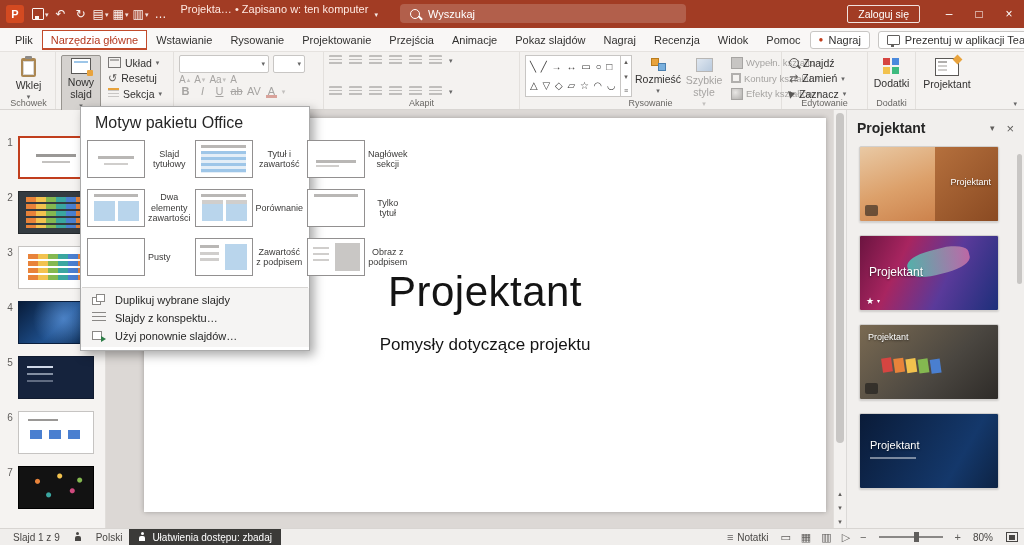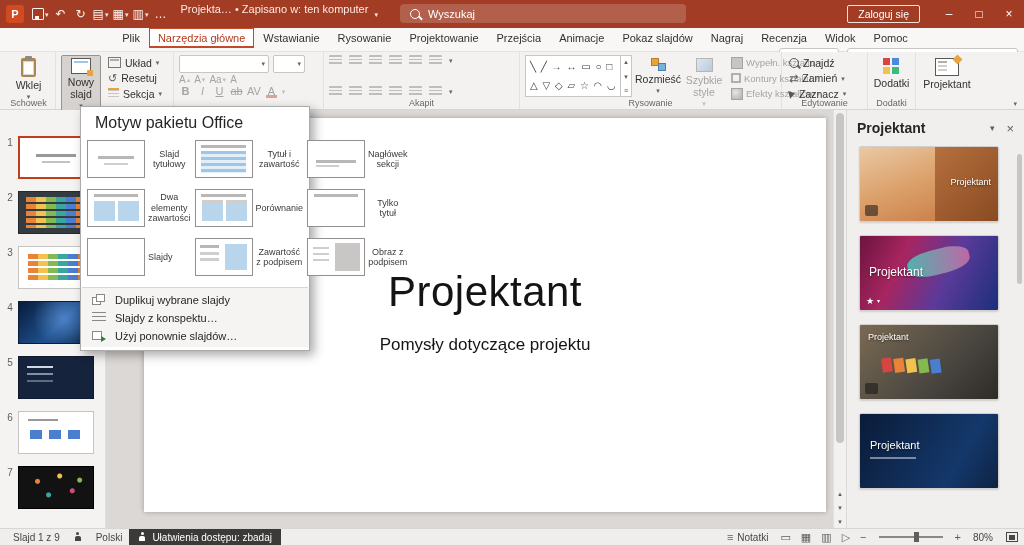--- a/index.html
+++ b/index.html
@@ -17,21 +17,21 @@
   .ico-save::after{content:"";position:absolute;left:2px;bottom:0;width:4px;height:3px;background:#fff;}
   .tb-title{font-size:11px;color:#ffe9e2;margin:0 6px 11px 10px;white-space:nowrap;}
   .search{position:absolute;left:400px;top:4px;width:286px;height:19px;background:rgba(255,255,255,.18);border-radius:4px;display:flex;align-items:center;gap:8px;padding:0 10px;color:#fff;box-sizing:border-box;}
   .mag{width:8px;height:8px;border:1.5px solid #fff;border-radius:50%;position:relative;flex:0 0 auto;}
   .mag::after{content:"";position:absolute;width:5px;height:1.5px;background:#fff;transform:rotate(45deg);right:-4px;bottom:-1px;}
   .tb-right{margin-left:auto;display:flex;align-items:center;}
   .signin{background:transparent;border:1px solid rgba(255,255,255,.85);color:#fff;font-size:10.5px;padding:2px 10px;border-radius:2px;margin-right:14px;font-family:inherit;}
   .winbtn{width:30px;height:28px;display:inline-flex;align-items:center;justify-content:center;color:#fff;font-size:12px;}
 
   
-  .tabrow{position:absolute;left:0;top:28px;width:1024px;height:24px;background:#f9f7f6;border-bottom:1px solid #e5e2df;display:flex;align-items:center;box-sizing:border-box;flex-direction:column;}
+  .tabrow{position:absolute;left:0;top:28px;width:1024px;height:24px;background:#f9f7f6;border-bottom:1px solid #e5e2df;display:flex;align-items:center;box-sizing:border-box;}
   .tabs{display:flex;align-items:center;padding-left:6px;}
   .tab{padding:4px 9px;font-size:11px;color:#323130;white-space:nowrap;}
   .tab.active{color:#b5391f;border:1px solid #c24a2a;border-bottom:2px solid #c24a2a;padding:3px 8px 2px;background:#fff;}
   .tr-right{display:flex;align-items:center;gap:8px;margin-left:auto;padding-right:6px;}
   .obtn{display:flex;align-items:center;gap:5px;border:1px solid #c8c6c4;background:#fff;border-radius:3px;padding:2px 8px;font-size:11px;color:#323130;font-family:inherit;white-space:nowrap;}
   .dot{color:#c13e1d;font-size:8px;line-height:1;}
   .mon{width:11px;height:8px;border:1px solid #605e5c;border-radius:1px;position:relative;}
   .mon::after{content:"";position:absolute;left:3px;bottom:-3px;width:3px;height:2px;background:#605e5c;}
 
   
@@ -462,21 +462,21 @@
       <div class="dd-cell">
           <span class="ddt t4"></span>
           <span class="dd-lab">Porównanie</span>
         </div>
       <div class="dd-cell">
           <span class="ddt t5"></span>
           <span class="dd-lab">Tylko tytuł</span>
         </div>
       <div class="dd-cell">
           <span class="ddt t6"></span>
-          <span class="dd-lab">Slajdy</span>
+          <span class="dd-lab">Pusty</span>
         </div>
       <div class="dd-cell">
           <span class="ddt t7"></span>
           <span class="dd-lab">Zawartość z podpisem</span>
         </div>
       <div class="dd-cell">
           <span class="ddt t8"></span>
           <span class="dd-lab">Obraz z podpisem</span>
         </div>
     </div>

